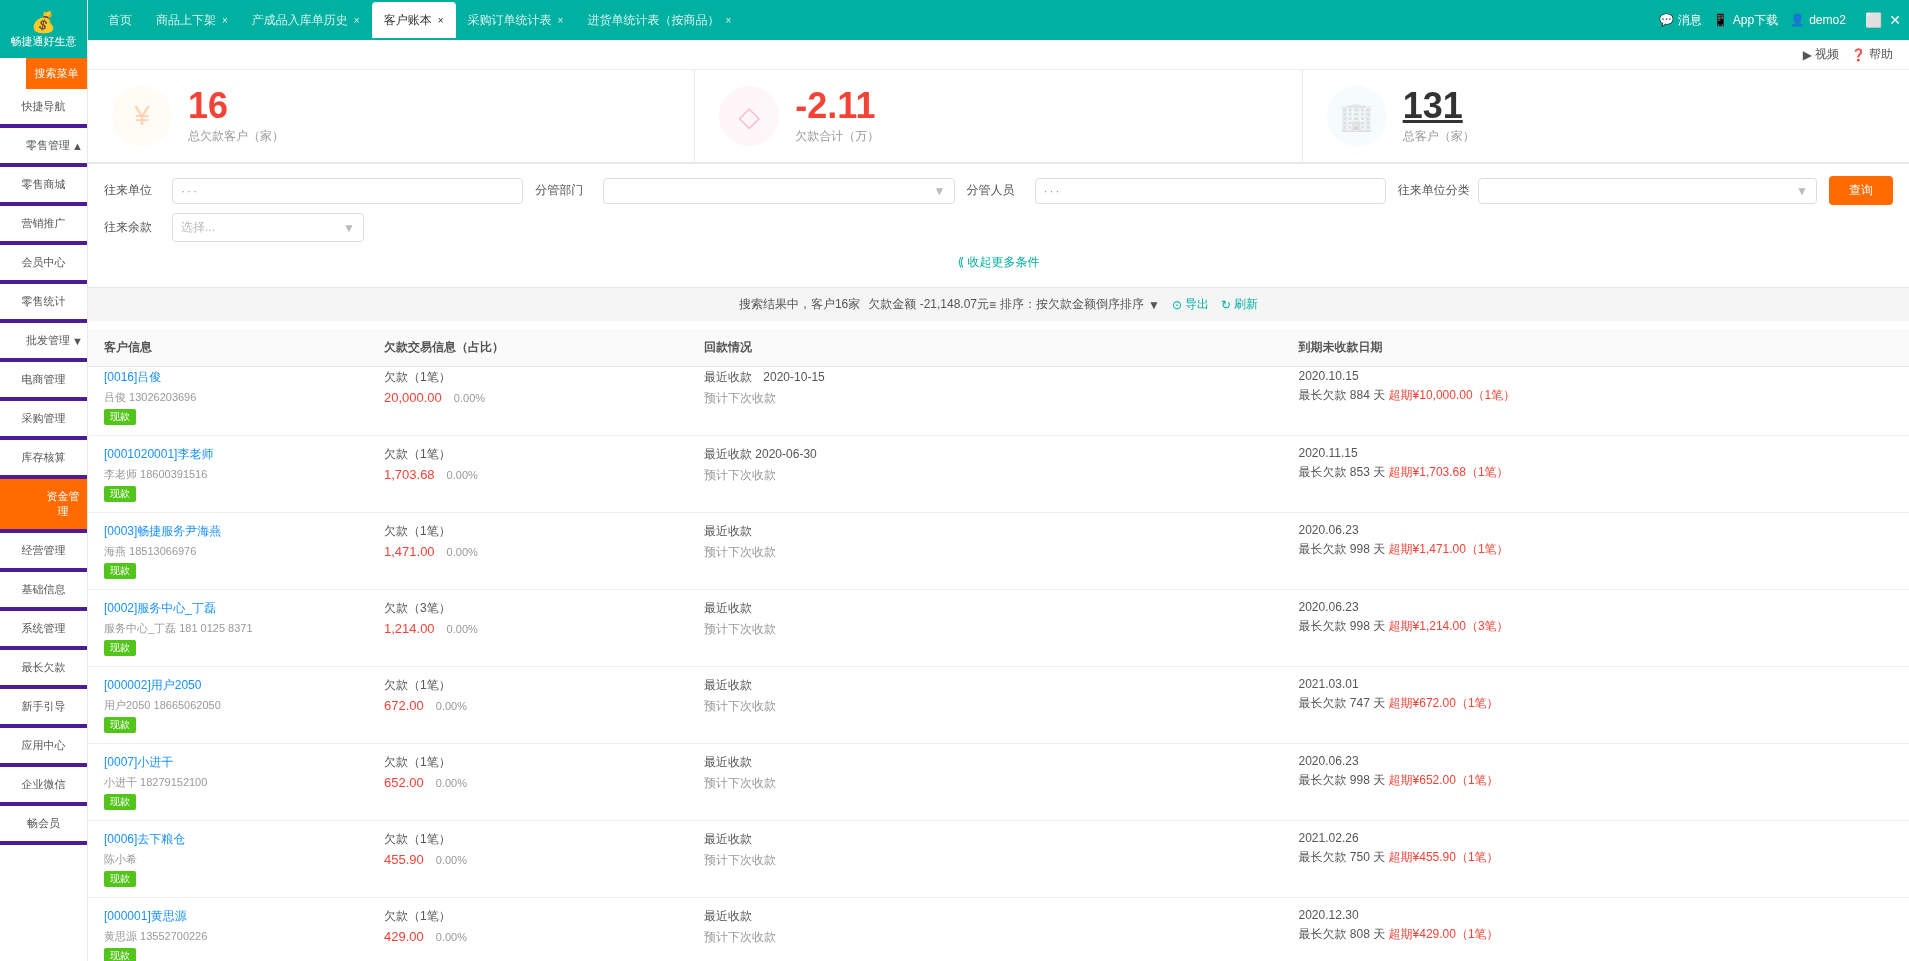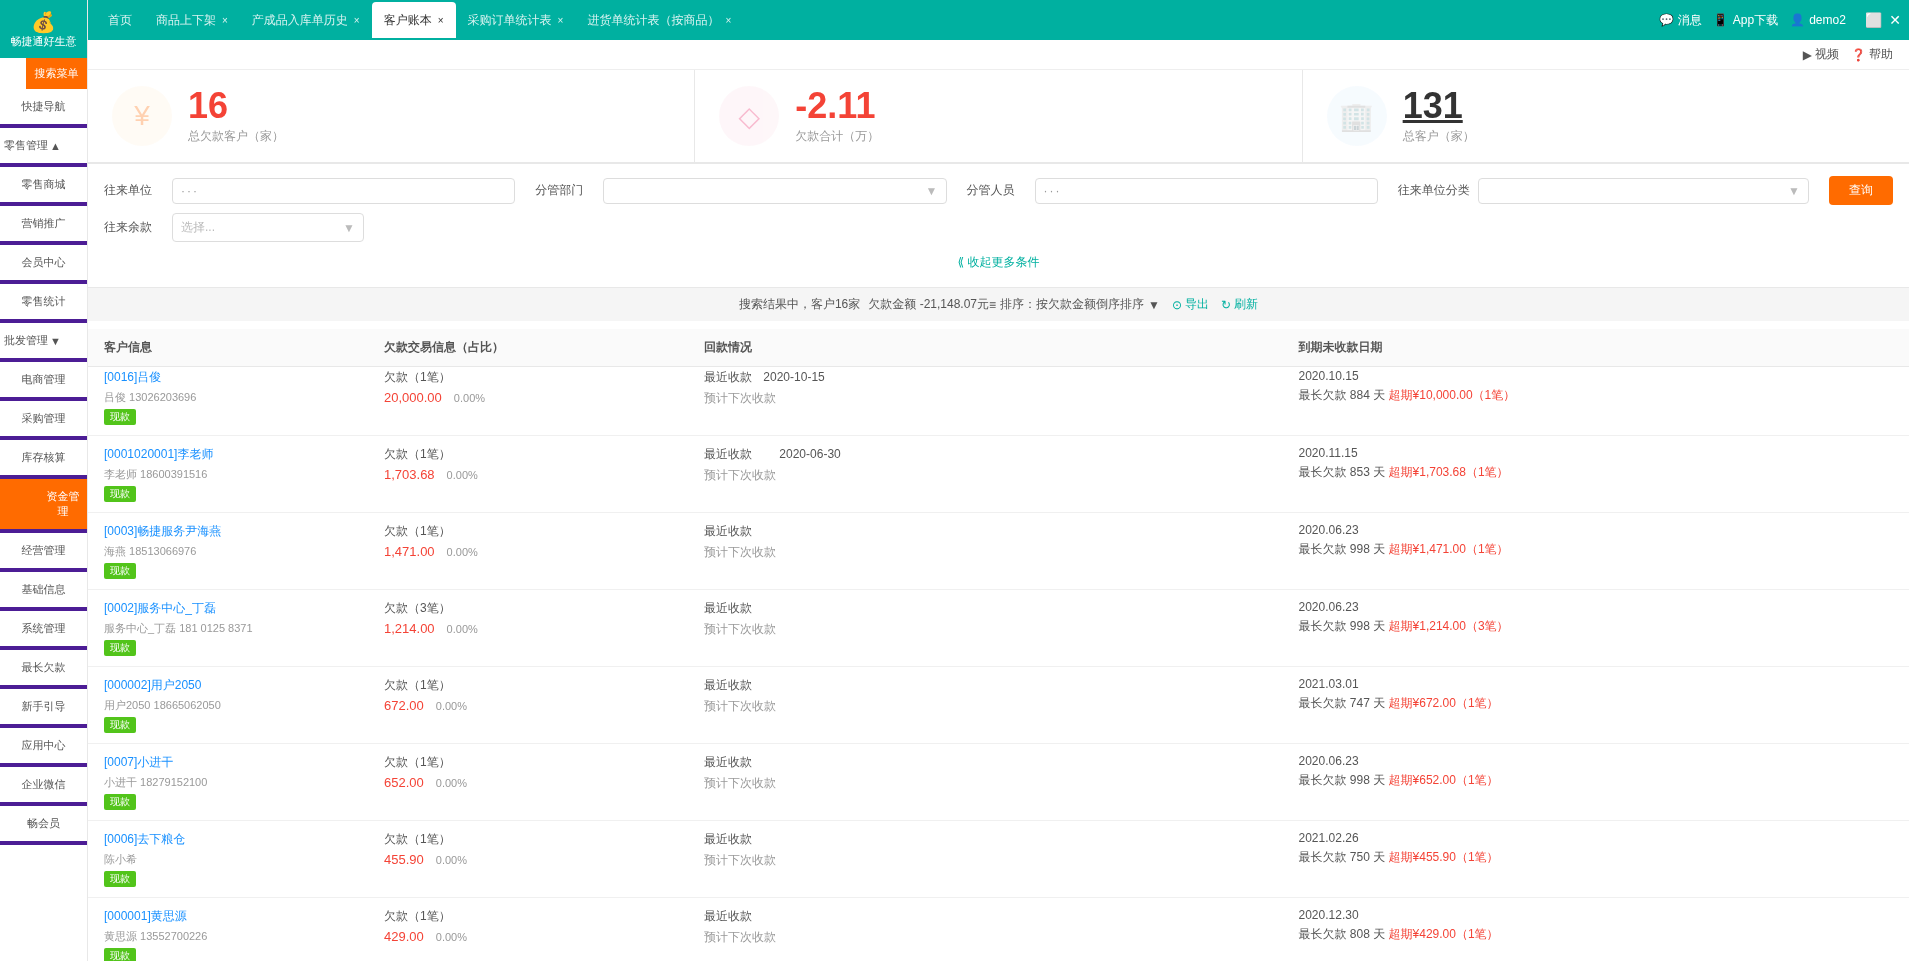--- a/index.html
+++ b/index.html
@@ -6,21 +6,21 @@
     body { font-family: 'Microsoft YaHei', Arial, sans-serif; font-size: 12px; background: #f5f5f5; color: #333; display: flex; height: 961px; overflow: hidden; }
 
     
     .sidebar { width: 88px; background: #fff; border-right: 1px solid #e8e8e8; display: flex; flex-direction: column; height: 100%; }
     .sidebar-logo { background: #00b0a0; padding: 10px 8px; text-align: center; }
     .sidebar-logo-text { color: #fff; font-size: 11px; line-height: 1.3; }
     .sidebar-search { background: #ff6b00; padding: 8px; text-align: center; color: #fff; font-size: 11px; cursor: pointer; margin-left: 26px; }
     .sidebar-nav { flex: 1; overflow-y: auto; }
     .sidebar-item { padding: 10px 4px; text-align: center; cursor: pointer; font-size: 11px; color: #555; border-bottom: 4px solid #4c1d95; }
     .sidebar-item.active { background: #ff6b00; color: #fff; padding-left: 43px; }
-    .sidebar-item.has-arrow { display: flex; align-items: center; justify-content: flex-start; gap: 2px; }
+    .sidebar-item.has-arrow { display: flex; align-items: center; justify-content: flex-end; gap: 2px; }
 
     
     .main { flex: 1; display: flex; flex-direction: column; overflow: hidden; }
 
     
     .topbar { background: #00b0a0; display: flex; align-items: center; padding: 0 8px; height: 40px; min-height: 40px; }
     .tab-item { padding: 0 12px; height: 36px; display: flex; align-items: center; font-size: 12px; color: rgba(255,255,255,0.85); cursor: pointer; white-space: nowrap; position: relative; }
     .tab-item.active { background: #fff; color: #333; border-radius: 4px 4px 0 0; }
     .tab-item .tab-close { margin-left: 6px; color: inherit; font-size: 10px; }
     .topbar-right { margin-left: auto; display: flex; align-items: center; gap: 12px; color: #fff; font-size: 12px; }
@@ -34,21 +34,21 @@
     .stat-icon.orange { background: #fff3e0; color: #ff6b00; }
     .stat-icon.pink { background: #fce4ec; color: #e91e63; }
     .stat-icon.blue { background: #e3f2fd; color: #1565c0; }
     .stat-number { font-size: 36px; font-weight: bold; line-height: 1; }
     .stat-number.red { color: #f44336; }
     .stat-number.dark { color: #333; font-weight: 700; text-decoration: underline; }
     .stat-label { font-size: 12px; color: #999; margin-top: 4px; }
 
     
     .filter-section { background: #fff; padding: 12px 16px; border-bottom: 1px solid #e8e8e8; }
-    .filter-row { display: flex; align-items: center; gap: 20px; margin-bottom: 8px; }
+    .filter-row { display: flex; align-items: center; gap: 12px; margin-bottom: 8px; }
     .filter-item { display: flex; align-items: center; gap: 8px; flex: 1; }
     .filter-label { font-size: 12px; color: #555; white-space: nowrap; min-width: 60px; }
     .filter-input { flex: 1; border: 1px solid #ddd; border-radius: 4px; padding: 5px 8px; font-size: 12px; outline: none; display: flex; align-items: center; justify-content: space-between; cursor: pointer; }
     .filter-select { flex: 1; border: 1px solid #ddd; border-radius: 4px; padding: 5px 8px; font-size: 12px; display: flex; align-items: center; justify-content: space-between; cursor: pointer; color: #bbb; }
     .filter-input .dots { color: #999; letter-spacing: 2px; }
     .collapse-row { text-align: center; padding: 4px; color: #00b0a0; font-size: 12px; cursor: pointer; }
     .search-btn { background: #ff6b00; color: #fff; border: none; padding: 6px 20px; border-radius: 4px; cursor: pointer; font-size: 12px; white-space: nowrap; }
 
     
     .results-bar { background: #f5f5f5; padding: 8px 16px; display: flex; align-items: center; justify-content: center; font-size: 12px; color: #555; }
@@ -312,21 +312,21 @@
     <div class="debt-info">
       <div class="debt-count">欠款（1笔）</div>
       <div class="debt-row">
         <span class="debt-amount">1,703.68</span>
         <span class="debt-percent">0.00%</span>
       </div>
     </div>
     <div class="payback-info">
       <div>
         <span class="payback-label">最近收款</span>
-        <span class="payback-date" style="margin-left:24px;">2020-06-30</span>
+        <span class="payback-date" style="margin-left:0;">2020-06-30</span>
       </div>
       <div class="payback-next">预计下次收款</div>
     </div>
     <div class="overdue-info">
       <div class="overdue-date">2020.11.15</div>
       <div class="overdue-days">
         最长欠款 853 天 <a class="overdue-link">超期¥1,703.68（1笔）</a>
       </div>
     </div>
   </div>

